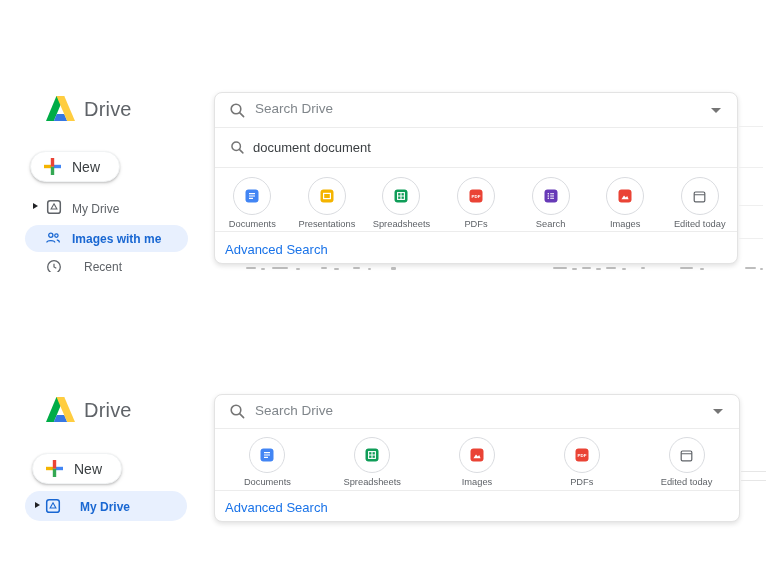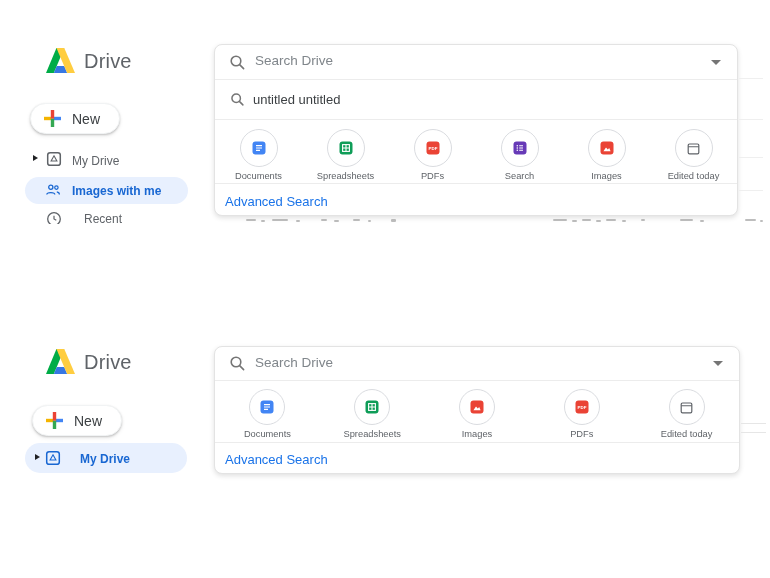--- a/index.html
+++ b/index.html
@@ -1,19 +1,19 @@
 <!DOCTYPE html>
 <html><head>
 <meta charset="utf-8">
 <style>
   html,body{margin:0;padding:0;background:#fff;}
   #page{position:relative;width:770px;height:578px;background:#fff;overflow:hidden;
         font-family:"Liberation Sans", sans-serif;}
   .abs{position:absolute;}
-  .section{position:absolute;left:0;width:770px;}
+  .section{position:absolute;left:0;width:770px;margin-top:48px;}
   #section-top{top:0;height:224px;overflow:hidden;}
   #section-bottom{top:300px;height:278px;}
 
   .drive-logotype{font-size:20px;color:#5f6368;letter-spacing:.2px;}
   .new-btn{position:absolute;width:90px;height:31px;background:#fff;border:1px solid #f1f3f4;
            border-radius:17px;box-shadow:0 1px 2px rgba(0,0,0,.18),0 2px 4px rgba(0,0,0,.08);
            display:flex;align-items:center;padding-left:13px;box-sizing:border-box;cursor:pointer;}
   .new-btn span.lbl{margin-left:11px;font-size:14px;color:#3c4043;font-weight:500;}
 
   .side-label{font-size:12px;color:#5f6368;white-space:nowrap;}
@@ -99,35 +99,44 @@
         </svg>
         <input class="abs search-input" style="left: 38px; top: 7px;" type="text" placeholder="Search Drive">
         <div class="abs caret-down" style="right:16px;top:15px;"></div>
       </div>
 
       <div class="prow" style="height:39px;">
         <svg class="abs" style="left:15px;top:12px;" width="15" height="15" viewBox="0 0 17 17">
           <circle cx="7" cy="7" r="4.8" fill="none" stroke="#757575" stroke-width="1.7"></circle>
           <line x1="10.6" y1="10.6" x2="14.6" y2="14.6" stroke="#757575" stroke-width="1.7" stroke-linecap="round"></line>
         </svg>
-        <div class="abs sugg-text" style="left:38px;top:12px;">untitled untitled</div>
+        <div class="abs sugg-text" style="left:38px;top:12px;">document document</div>
       </div>
 
       <div class="prow" style="height:63px;">
         <div class="chips" style="padding-top:9px;">
           <div class="chip">
             <div class="chip-circle">
                 <svg width="14" height="14" viewBox="0 0 14 14">
               <rect x="0.5" y="0.5" width="13" height="13" rx="3" fill="#4285f4"></rect>
               <line x1="4" y1="4.6" x2="10" y2="4.6" stroke="#fff" stroke-width="1.2"></line>
               <line x1="4" y1="7" x2="10" y2="7" stroke="#fff" stroke-width="1.2"></line>
               <line x1="4" y1="9.4" x2="8" y2="9.4" stroke="#fff" stroke-width="1.2"></line>
             </svg>
               </div>
             <div class="chip-lbl">Documents</div>
+          </div>
+          <div class="chip">
+            <div class="chip-circle">
+                <svg width="14" height="14" viewBox="0 0 14 14">
+              <rect x="0.5" y="0.5" width="13" height="13" rx="3" fill="#f4b400"></rect>
+              <rect x="3.6" y="4.4" width="6.8" height="5.2" fill="none" stroke="#fff" stroke-width="1.2"></rect>
+            </svg>
+              </div>
+            <div class="chip-lbl">Presentations</div>
           </div>
           <div class="chip">
             <div class="chip-circle">
                 <svg width="14" height="14" viewBox="0 0 14 14">
               <rect x="0.5" y="0.5" width="13" height="13" rx="3" fill="#0f9d58"></rect>
               <rect x="3.6" y="3.6" width="6.8" height="6.8" fill="none" stroke="#fff" stroke-width="1.1"></rect>
               <line x1="7" y1="3.6" x2="7" y2="10.4" stroke="#fff" stroke-width="1.1"></line>
               <line x1="3.6" y1="7" x2="10.4" y2="7" stroke="#fff" stroke-width="1.1"></line>
             </svg>
               </div>

